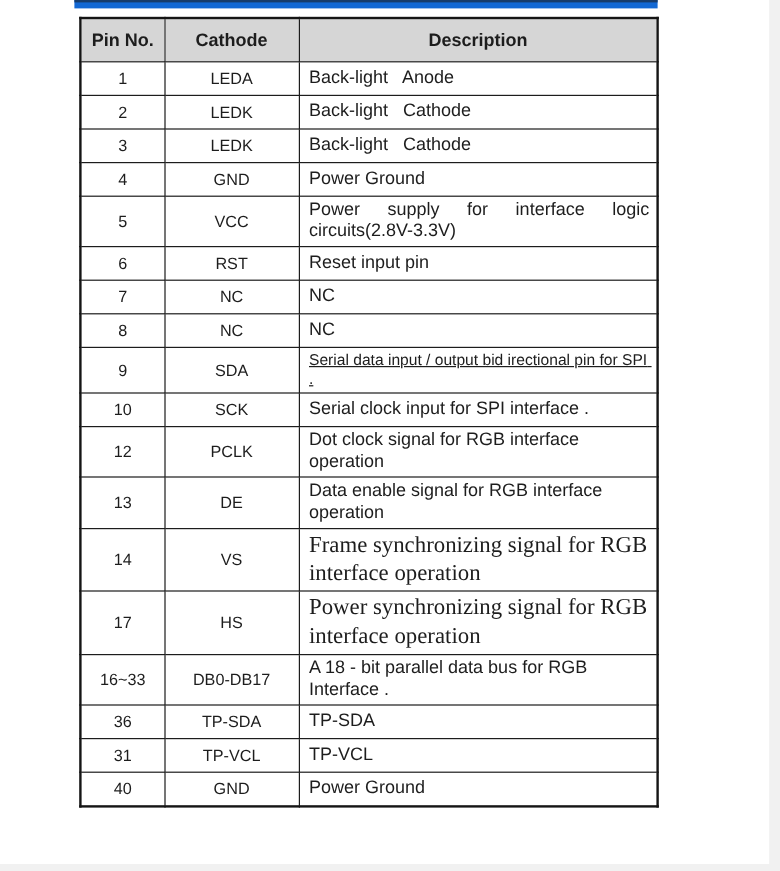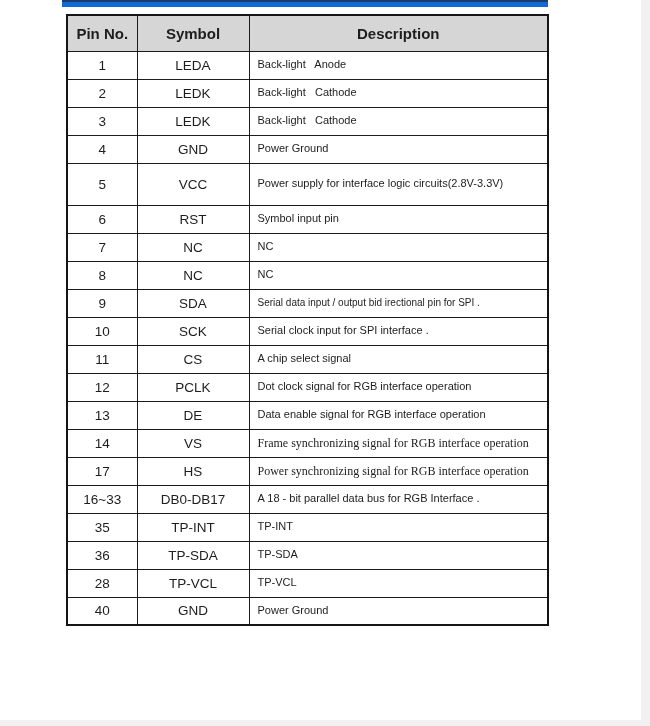--- a/index.html
+++ b/index.html
@@ -56,31 +56,32 @@
     text-align: center;
   }
   tbody tr { height: 28px; }
   tbody tr.tall { height: 42px; }
   td.pin, td.sym {
     text-align: center;
     font-size: 13.5px;
   }
   td.desc {
     text-align: left;
-    font-size: 11px;
+    font-size: 15px;
     padding: 2px 6px 2px 8px;
     white-space: pre-wrap;
     line-height: 1.25;
   }
   tr.small td.desc {
-    font-size: 10px;
+    font-size: 13px;
+    text-decoration: underline;
   }
   tr.serif td.desc {
     font-family: "Liberation Serif", serif;
-    font-size: 12px;
+    font-size: 19px;
   }
   tr.justify td.desc {
     white-space: normal;
     text-align: justify;
     text-align-last: left;
   }
 </style>
 </head>
 <body>
 
@@ -91,21 +92,21 @@
 
   <table class="pin-table">
     <colgroup>
       <col class="c-pin">
         <col class="c-sym">
         <col class="c-desc">
     </colgroup>
     <thead>
       <tr>
         <th>Pin No.</th>
-        <th>Symbol</th>
+        <th>Cathode</th>
         <th>Description</th>
       </tr>
     </thead>
     <tbody id="rows">
         <tr>
       <td class="pin">1</td>
       <td class="sym">LEDA</td>
       <td class="desc">Back-light   Anode</td>
     </tr>
         <tr>
@@ -124,21 +125,21 @@
       <td class="desc">Power Ground</td>
     </tr>
         <tr class="justify tall">
       <td class="pin">5</td>
       <td class="sym">VCC</td>
       <td class="desc">Power supply for interface logic circuits(2.8V-3.3V)</td>
     </tr>
         <tr>
       <td class="pin">6</td>
       <td class="sym">RST</td>
-      <td class="desc">Symbol input pin</td>
+      <td class="desc">Reset input pin</td>
     </tr>
         <tr>
       <td class="pin">7</td>
       <td class="sym">NC</td>
       <td class="desc">NC</td>
     </tr>
         <tr>
       <td class="pin">8</td>
       <td class="sym">NC</td>
       <td class="desc">NC</td>
@@ -147,25 +148,20 @@
       <td class="pin">9</td>
       <td class="sym">SDA</td>
       <td class="desc">Serial data input / output bid irectional pin for SPI .</td>
     </tr>
         <tr>
       <td class="pin">10</td>
       <td class="sym">SCK</td>
       <td class="desc">Serial clock input for SPI interface .</td>
     </tr>
         <tr>
-      <td class="pin">11</td>
-      <td class="sym">CS</td>
-      <td class="desc">A chip select signal</td>
-    </tr>
-        <tr>
       <td class="pin">12</td>
       <td class="sym">PCLK</td>
       <td class="desc">Dot clock signal for RGB interface operation</td>
     </tr>
         <tr>
       <td class="pin">13</td>
       <td class="sym">DE</td>
       <td class="desc">Data enable signal for RGB interface operation</td>
     </tr>
         <tr class="serif">
@@ -177,31 +173,26 @@
       <td class="pin">17</td>
       <td class="sym">HS</td>
       <td class="desc">Power synchronizing signal for RGB interface operation</td>
     </tr>
         <tr>
       <td class="pin">16~33</td>
       <td class="sym">DB0-DB17</td>
       <td class="desc">A 18 - bit parallel data bus for RGB Interface .</td>
     </tr>
         <tr>
-      <td class="pin">35</td>
-      <td class="sym">TP-INT</td>
-      <td class="desc">TP-INT</td>
-    </tr>
-        <tr>
       <td class="pin">36</td>
       <td class="sym">TP-SDA</td>
       <td class="desc">TP-SDA</td>
     </tr>
         <tr>
-      <td class="pin">28</td>
+      <td class="pin">31</td>
       <td class="sym">TP-VCL</td>
       <td class="desc">TP-VCL</td>
     </tr>
         <tr>
       <td class="pin">40</td>
       <td class="sym">GND</td>
       <td class="desc">Power Ground</td>
     </tr>
       </tbody>
   </table>

